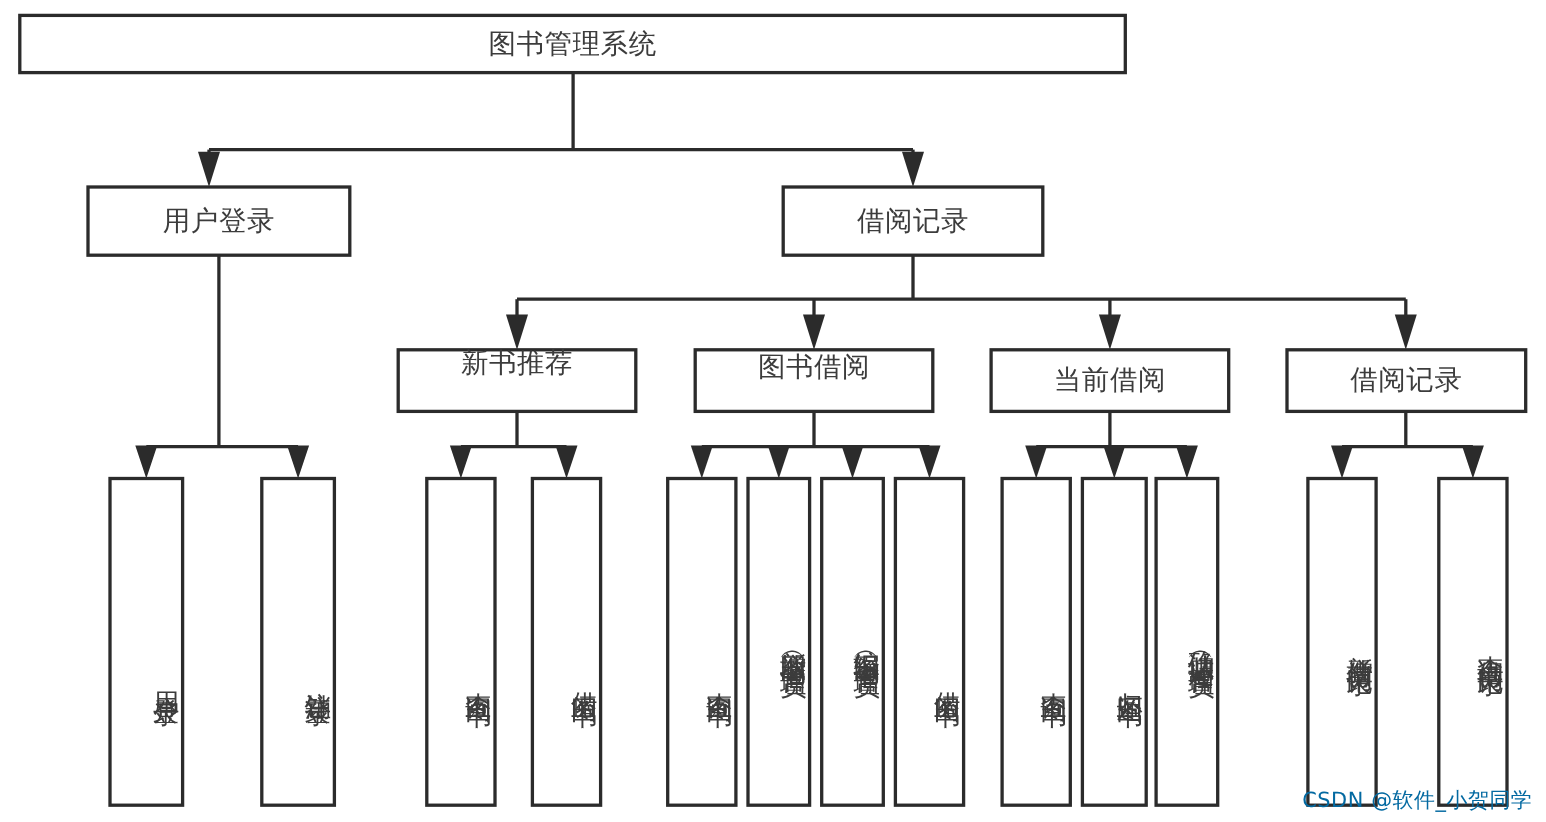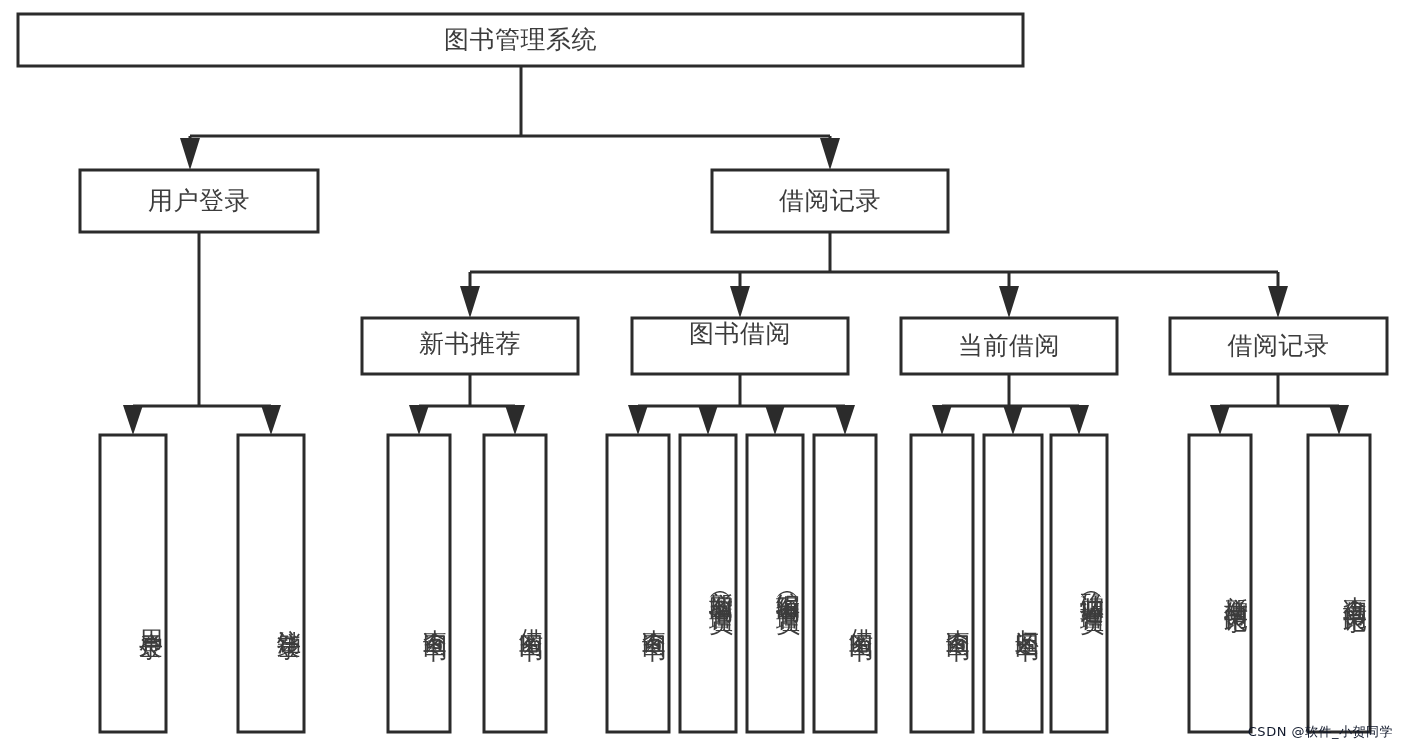--- a/index.html
+++ b/index.html
@@ -55,22 +55,22 @@
     text-orientation: upright;
     align-items: flex-start;
     justify-content: center;
     letter-spacing: 3px;
     font-size: 24px;
   }
   .watermark {
     position: absolute;
     right: 12px;
     bottom: 6px;
-    font-size: 13px;
-    color: #0f172a;
+    font-size: 19px;
+    color: #0369a1;
     letter-spacing: 0.5px;
     white-space: nowrap;
   }
 </style>
 </head>
 <body>
 
 <div id="diagram-root">
 
   <svg class="flow-canvas" viewBox="0 0 1405 747">
@@ -151,21 +151,21 @@
     <rect class="node-box" x="1189" y="435" width="62" height="297"></rect>
     <rect class="node-box" x="1308" y="435" width="62" height="297"></rect>
 
   </svg>
 
   <div class="node-label" style="left:18px; top:14px; width:1005px; height:52px;">图书管理系统</div>
 
   <div class="node-label" style="left:80px; top:170px; width:238px; height:62px;">用户登录</div>
   <div class="node-label" style="left:712px; top:170px; width:236px; height:62px;">借阅记录</div>
 
-  <div class="node-label" style="left:362px; top:316px; width:216px; height:56px;">新书推荐</div>
+  <div class="node-label" style="left:362px; top:302px; width:216px; height:56px;">新书推荐</div>
   <div class="node-label" style="left:632px; top:306px; width:216px; height:56px;">图书借阅</div>
   <div class="node-label" style="left:1170px; top:318px; width:217px; height:56px;">借阅记录</div>
   <div class="node-label" style="left:901px; top:318px; width:216px; height:56px;">当前借阅</div>
 
   <div class="node-label vertical" style="left:100px; top:505px; width:66px; height:222px;">用户登录</div>
   <div class="node-label vertical" style="left:238px; top:505px; width:66px; height:222px;">注销登录</div>
 
   <div class="node-label vertical" style="left:388px; top:505px; width:62px; height:222px;">查询图书</div>
   <div class="node-label vertical" style="left:484px; top:505px; width:62px; height:222px;">借阅图书</div>
 

